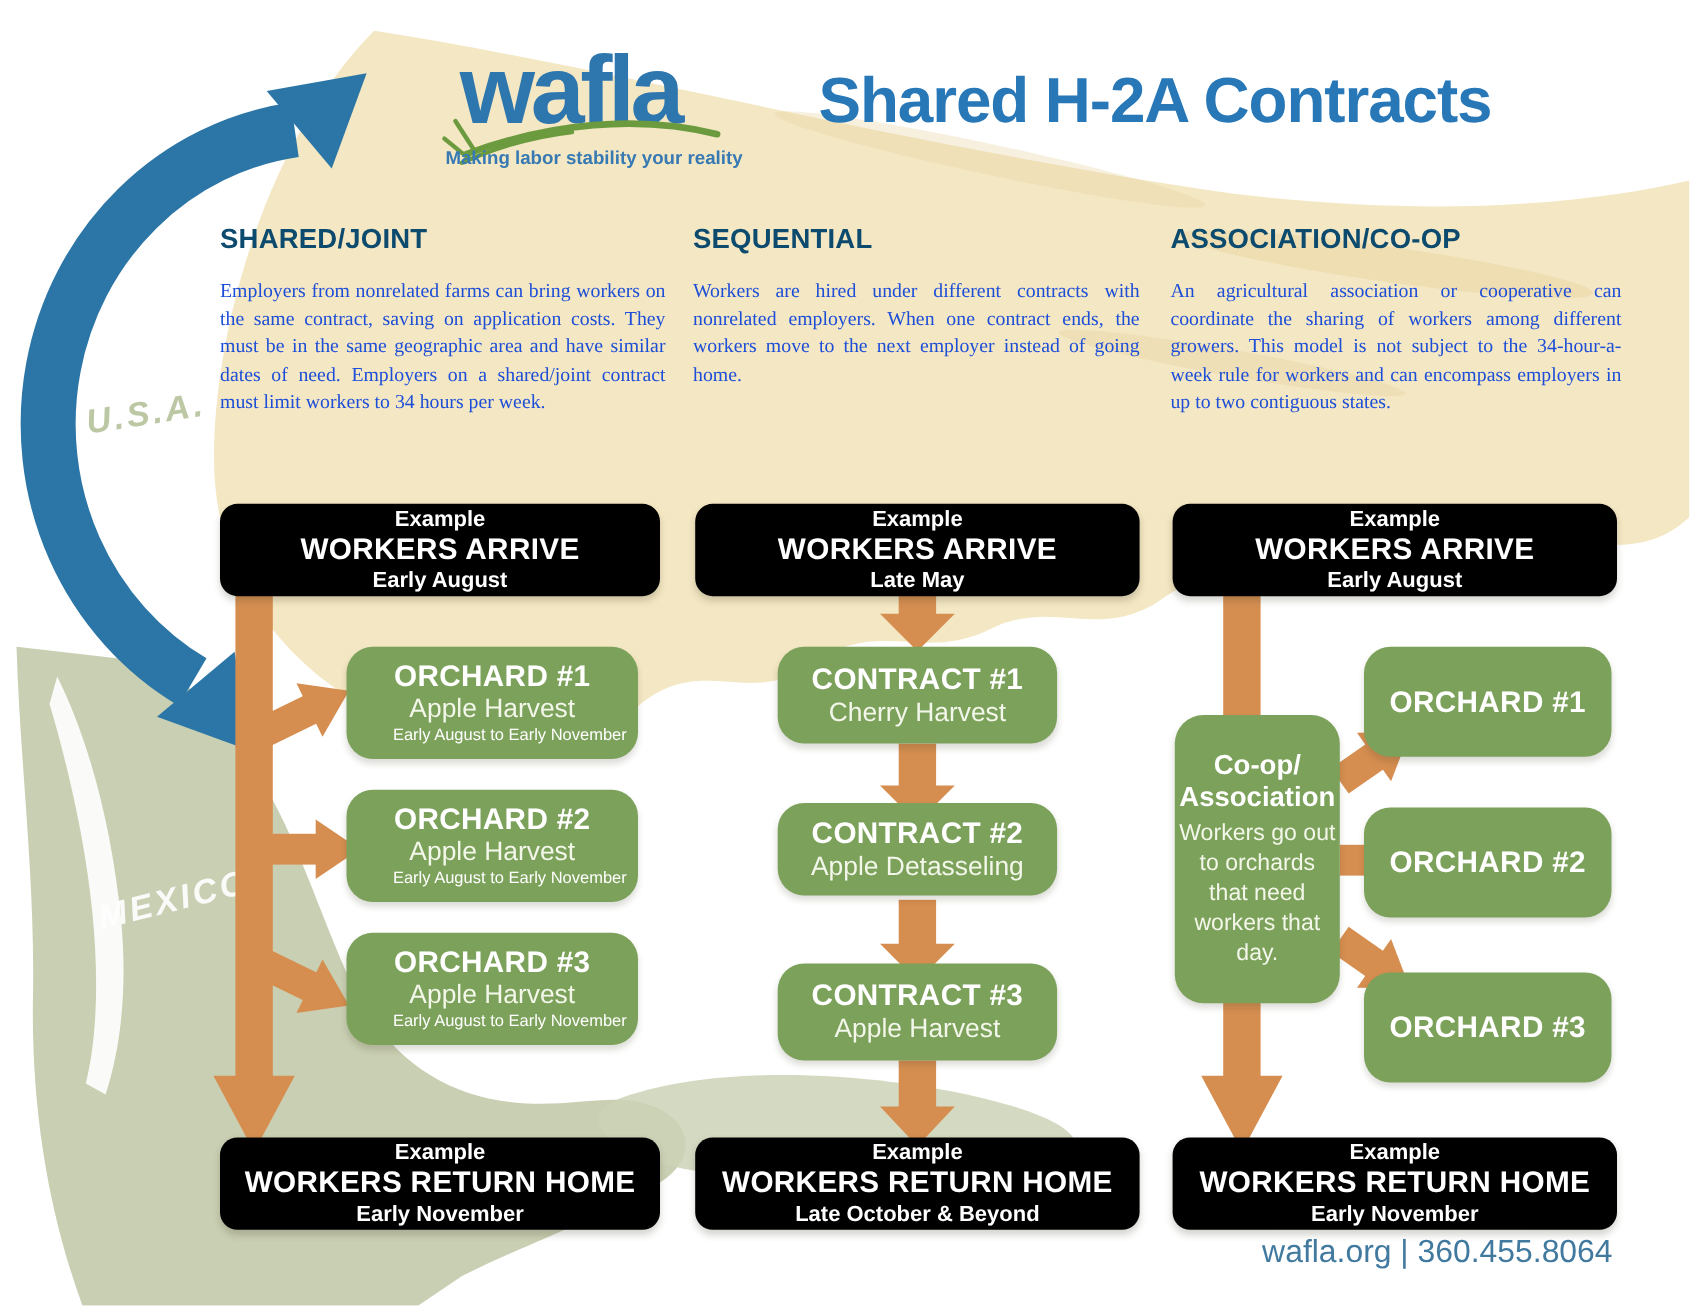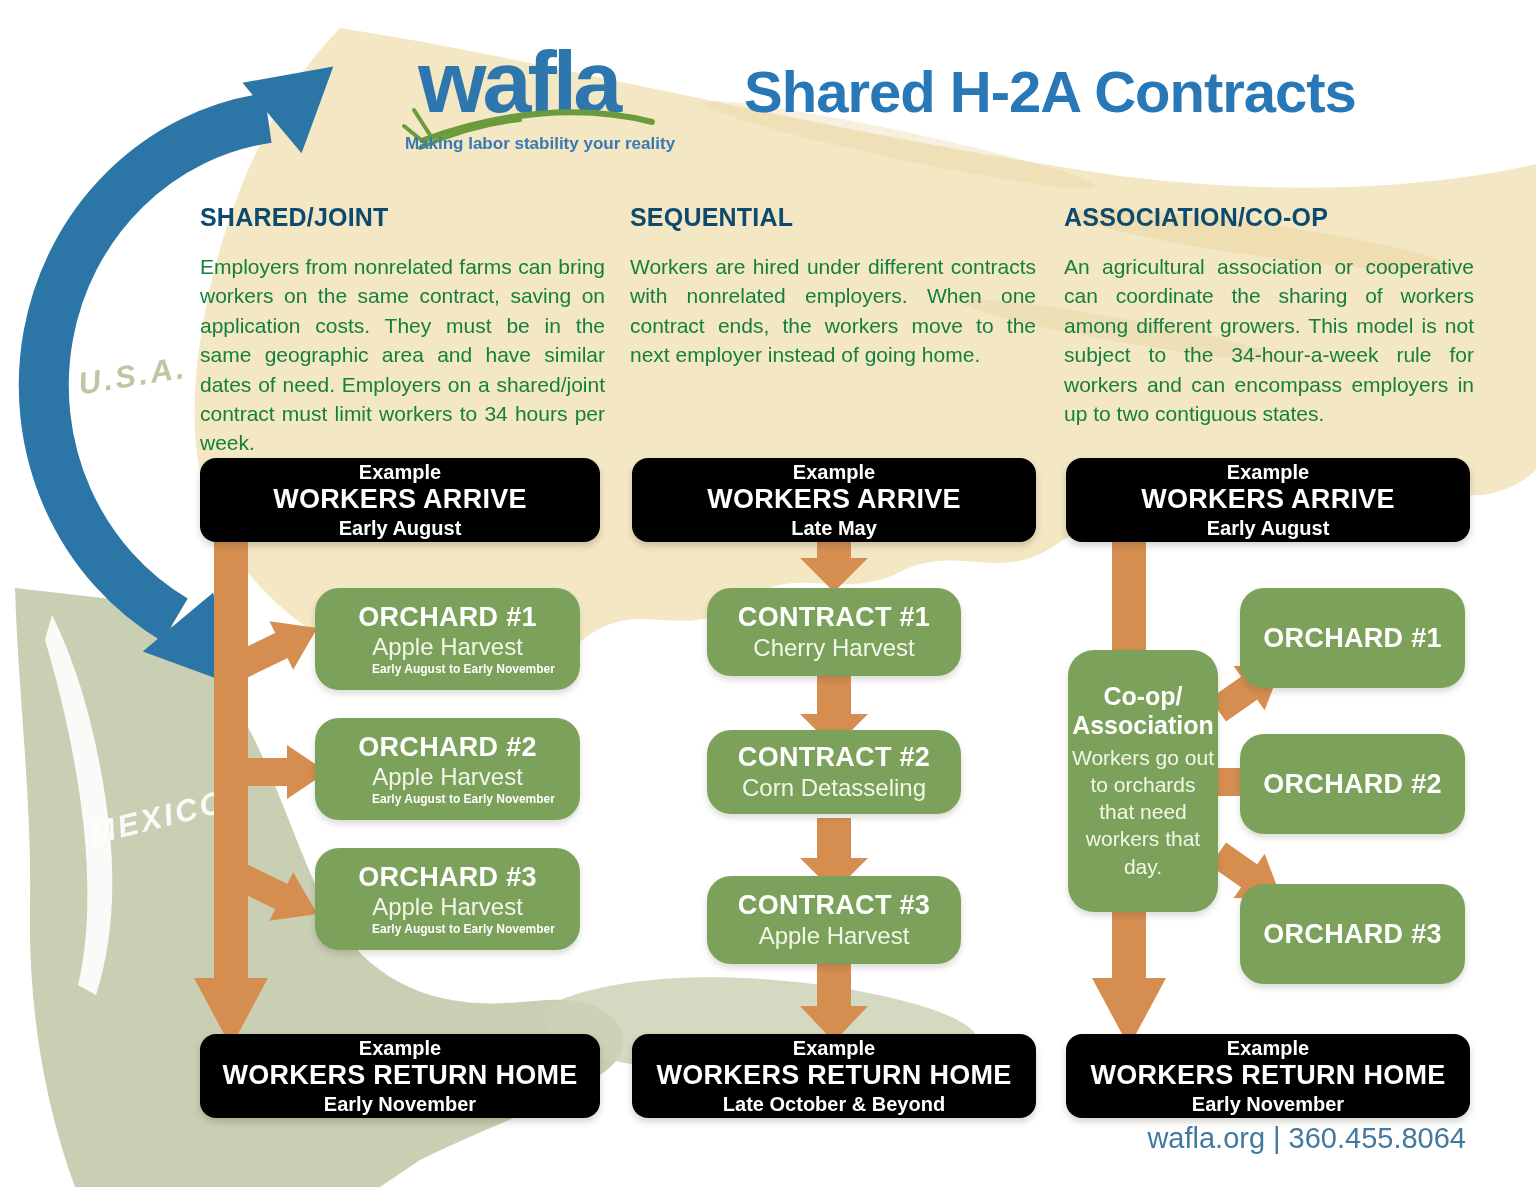--- a/index.html
+++ b/index.html
@@ -17,36 +17,36 @@
               font-size:58px;font-weight:800;letter-spacing:-1px;color:#2878b8;}
 
   
   .usa-label{position:absolute;left:78px;top:358px;font-size:31px;font-weight:700;font-style:italic;
              color:#bcc7a4;letter-spacing:3px;transform:rotate(-9deg);}
   .mexico-label{position:absolute;left:88px;top:800px;font-size:31px;font-weight:700;font-style:italic;
              color:#ffffff;letter-spacing:3px;transform:rotate(-14deg);opacity:.92;}
 
   
   .col-head{position:absolute;margin:0;font-size:25px;font-weight:800;color:#0c4a6e;letter-spacing:.2px;}
-  .col-desc{position:absolute;margin:0;font-size:21px;line-height:1.40;color:#15803d;text-align:justify;}
+  .col-desc{position:absolute;margin:0;font-size:18px;line-height:1.40;color:#1d4ed8;text-align:justify;font-family:Liberation Serif, serif;}
 
   
   .bluebox{position:absolute;background:#000000;border-radius:16px;color:#ffffff;
            display:flex;flex-direction:column;justify-content:center;align-items:center;
            text-align:center;box-shadow:0 4px 7px rgba(60,60,40,.22);}
   .bb-label{font-size:20px;font-weight:700;line-height:1.2;}
   .bb-title{font-size:27px;font-weight:800;line-height:1.15;letter-spacing:.3px;}
   .bb-sub{font-size:20px;font-weight:700;line-height:1.2;}
 
   .greenbox{position:absolute;background:#7ca15a;border-radius:24px;color:#ffffff;
             display:flex;flex-direction:column;justify-content:center;align-items:center;
             text-align:center;box-shadow:0 4px 6px rgba(60,60,40,.18);}
   .gb-title{font-size:27px;font-weight:800;line-height:1.2;letter-spacing:.3px;}
   .gb-sub{font-size:24px;font-weight:400;line-height:1.2;color:#f3f7ea;}
-  .gb-detail{font-size:12px;font-weight:700;line-height:1.25;padding-left:32px;}
+  .gb-detail{font-size:15px;font-weight:400;line-height:1.25;padding-left:32px;}
 
   .coopbox{position:absolute;left:1068px;top:650px;width:150px;height:262px;background:#7ca15a;
            border-radius:26px;color:#ffffff;display:flex;flex-direction:column;justify-content:center;
            align-items:center;text-align:center;box-shadow:0 4px 6px rgba(60,60,40,.18);padding:4px;box-sizing:border-box;}
   .cp-title{font-size:25px;font-weight:800;line-height:1.15;}
   .cp-body{font-size:21px;font-weight:400;line-height:1.3;margin-top:4px;color:#f3f7ea;}
 
   .footer{position:absolute;left:1000px;top:1122px;width:470px;text-align:right;
           font-size:29px;color:#41799f;}
   .footer span{padding:0 4px;}
@@ -183,21 +183,21 @@
     <div class="bb-label">Example</div>
     <div class="bb-title">WORKERS ARRIVE</div>
     <div class="bb-sub">Late May</div>
   </div>
   <div class="greenbox" style="left:707px;top:588px;width:254px;height:88px;">
     <div class="gb-title">CONTRACT #1</div>
     <div class="gb-sub">Cherry Harvest</div>
   </div>
   <div class="greenbox" style="left:707px;top:730px;width:254px;height:84px;">
     <div class="gb-title">CONTRACT #2</div>
-    <div class="gb-sub">Corn Detasseling</div>
+    <div class="gb-sub">Apple Detasseling</div>
   </div>
   <div class="greenbox" style="left:707px;top:876px;width:254px;height:88px;">
     <div class="gb-title">CONTRACT #3</div>
     <div class="gb-sub">Apple Harvest</div>
   </div>
   <div class="bluebox" style="left:632px;top:1034px;width:404px;height:84px;">
     <div class="bb-label">Example</div>
     <div class="bb-title">WORKERS RETURN HOME</div>
     <div class="bb-sub">Late October &amp; Beyond</div>
   </div>

